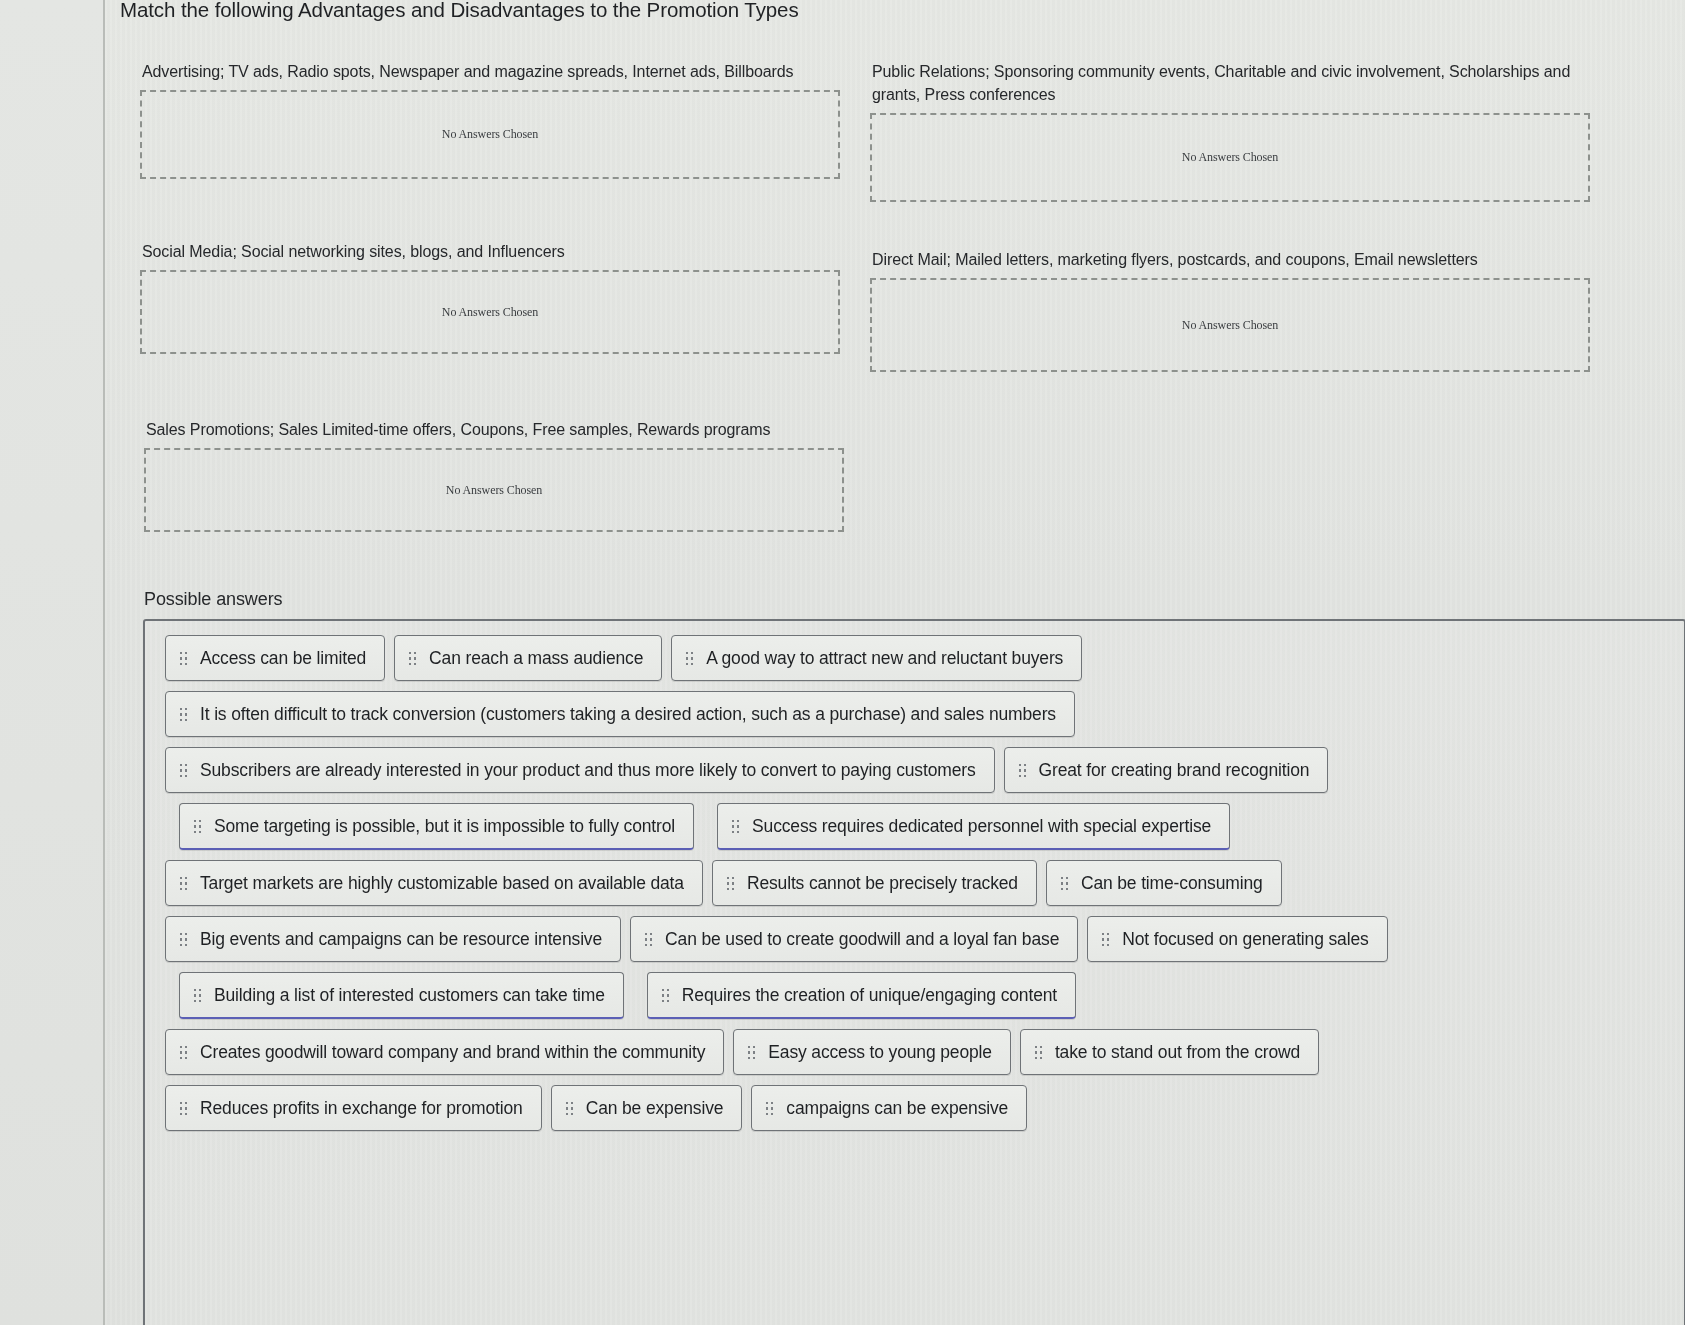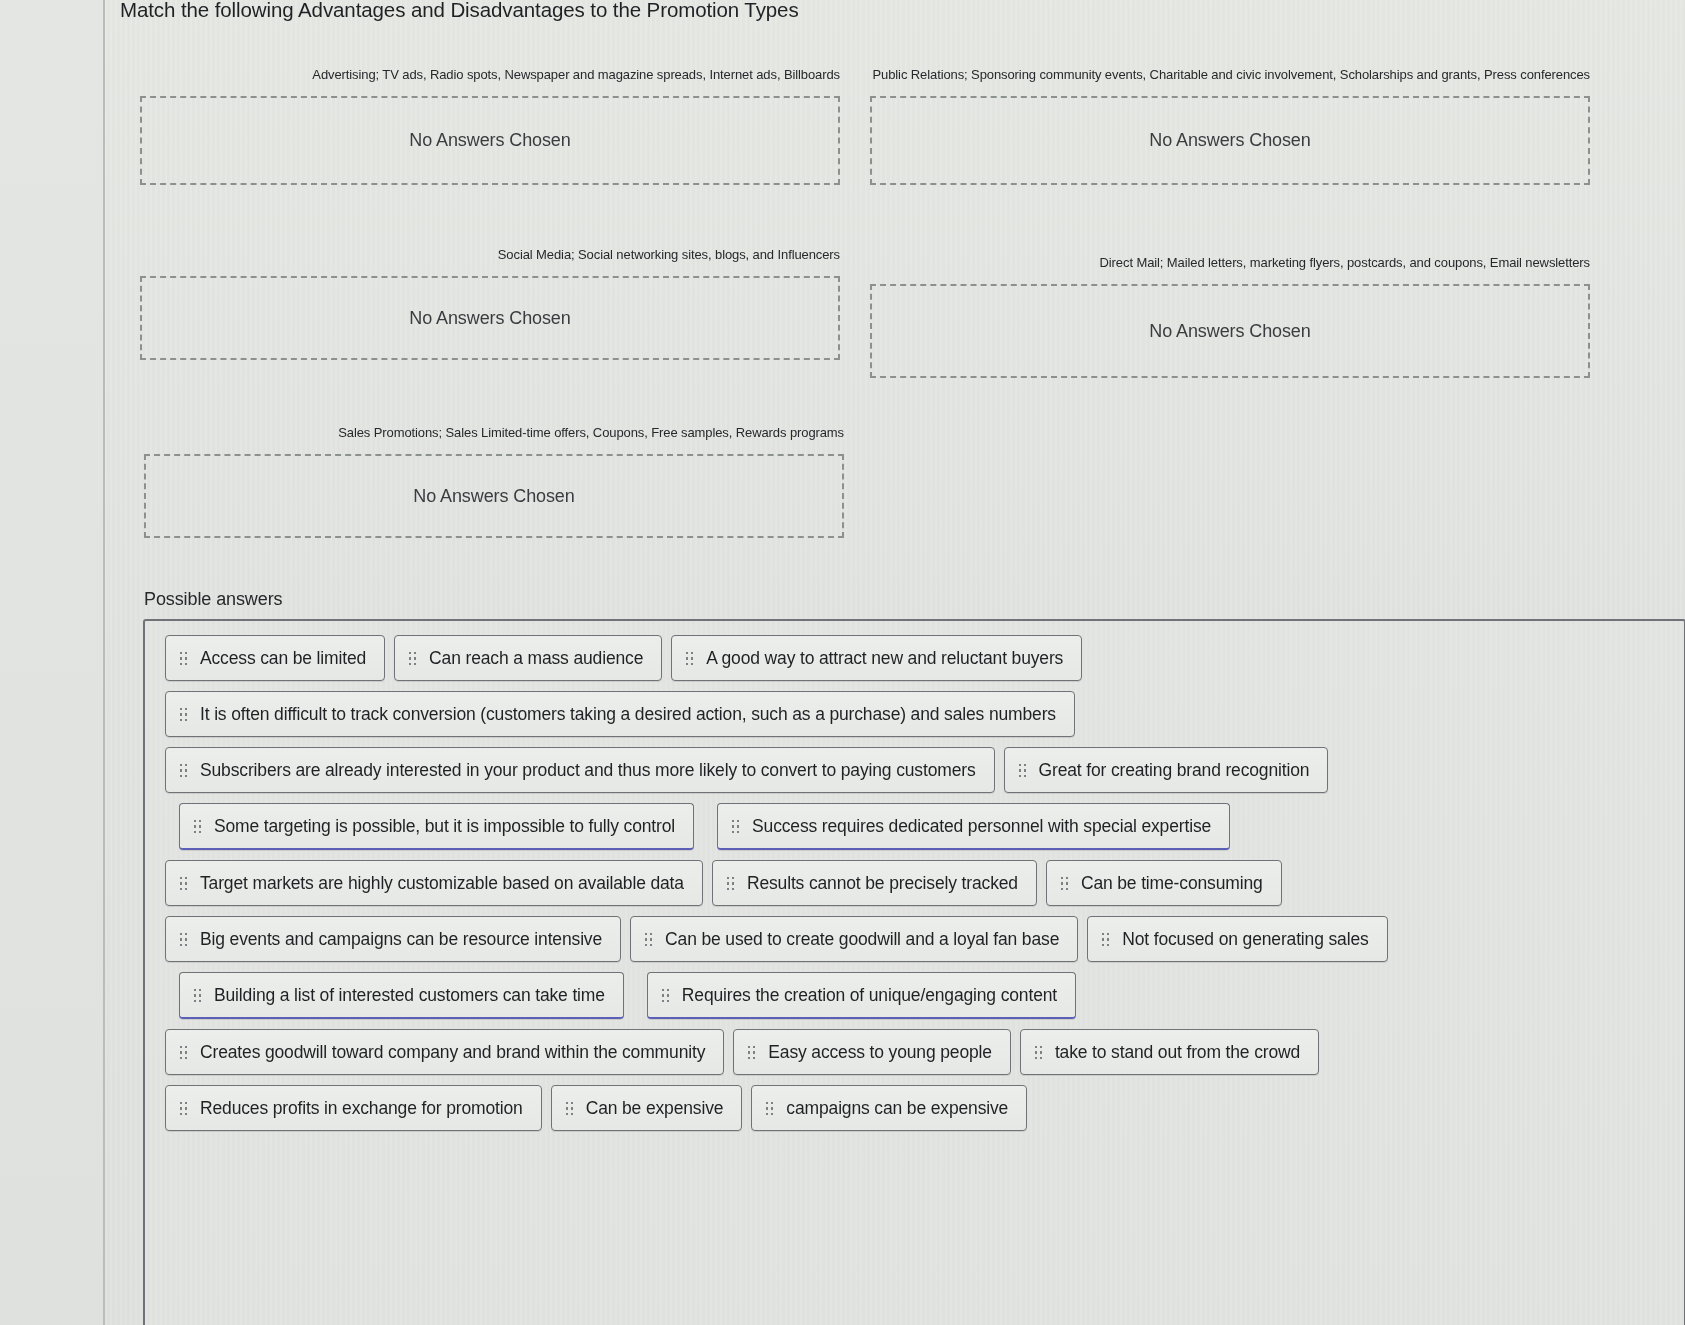--- a/index.html
+++ b/index.html
@@ -19,38 +19,38 @@
   }
   #left-gutter{
     position:absolute;left:0;top:0;width:103px;height:100%;
     background:linear-gradient(180deg,#e4e6e3,#dfe1de);
   }
   #gutter-rule{
     position:absolute;left:103px;top:0;width:2px;height:100%;
     background:#b9bcb8;
   }
   #content{
-    position:absolute;left:118px;top:0;right:0;bottom:0;text-align:right;
+    position:absolute;left:118px;top:0;right:0;bottom:0;
   }
 
   .page-title{
     position:absolute;left:2px;top:-2px;
     font-size:20.5px;letter-spacing:-0.1px;color:#1f2124;
   }
 
   .prompt-col{position:absolute;}
   .prompt-label{
-    font-size:13px;line-height:29px;color:#26282b;letter-spacing:-0.1px;
+    font-size:16px;line-height:23px;color:#26282b;letter-spacing:-0.1px;
     margin:0 0 7px 2px;
   }
   .dropzone{
     border:2px dashed #8d918d;
     background:transparent;
     display:flex;align-items:center;justify-content:center;
-    font-size:18px;color:#3a3d40;letter-spacing:-0.1px;
+    font-size:12px;color:#3a3d40;letter-spacing:-0.1px;font-family:Liberation Serif, serif;
   }
 
   .possible-label{
     position:absolute;left:26px;top:589px;
     font-size:18px;color:#26282b;letter-spacing:-0.1px;
   }
 
   #bank{
     position:absolute;left:25px;top:619px;right:-1px;bottom:-40px;
     border:2px solid #6f7377;

